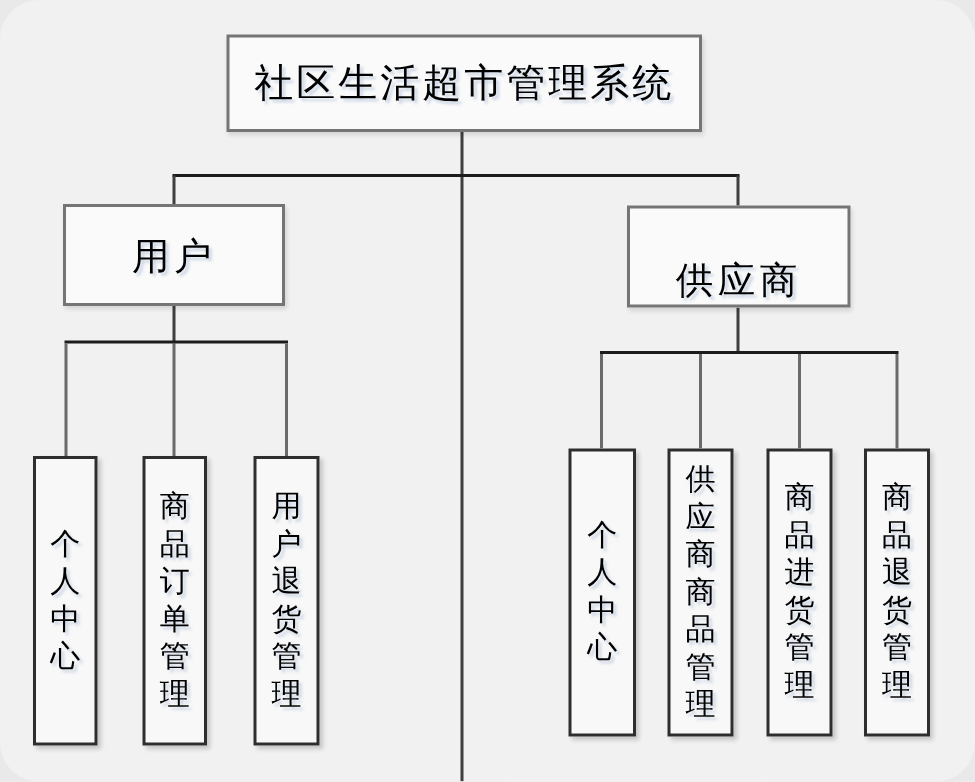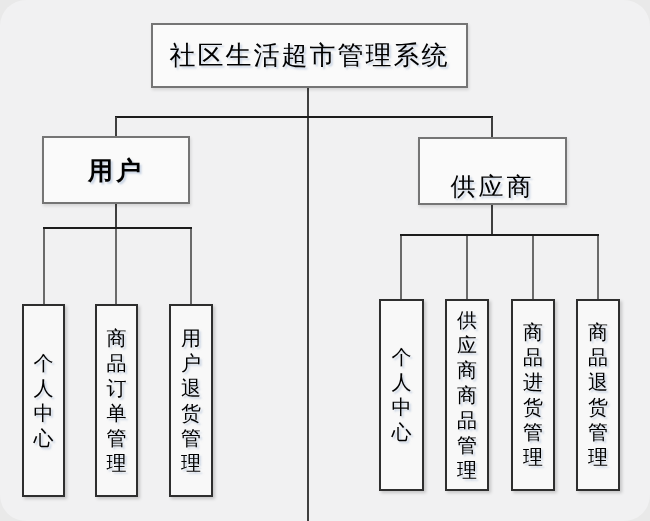--- a/index.html
+++ b/index.html
@@ -81,21 +81,21 @@
   <div class="line dark" style="left:400px; top:234px; width:199px; height:2px;"></div>
   <div class="line light" style="left:400px; top:236px; width:2px; height:63px;"></div>
   <div class="line light" style="left:466px; top:236px; width:2px; height:63px;"></div>
   <div class="line light" style="left:532px; top:236px; width:2px; height:63px;"></div>
   <div class="line light" style="left:597px; top:236px; width:2px; height:63px;"></div>
 
   <div class="node root-node" style="left:151px; top:23px; width:317px; height:65px;">
     <span class="label">社区生活超市管理系统</span>
   </div>
 
-  <div class="node branch-node" style="left:42px; top:136px; width:148px; height:68px;font-weight:bold;">
+  <div class="node branch-node" style="left:42px; top:136px; width:148px; height:68px;">
     <span class="label">用户</span>
   </div>
   <div class="node branch-node" style="left:418px; top:137px; width:149px; height:68px;align-items:flex-end;">
     <span class="label">供应商</span>
   </div>
 
   <div class="node leaf-node" style="left:22px; top:304px; width:43px; height:193px;">
     <span class="label">个
 人
 中

